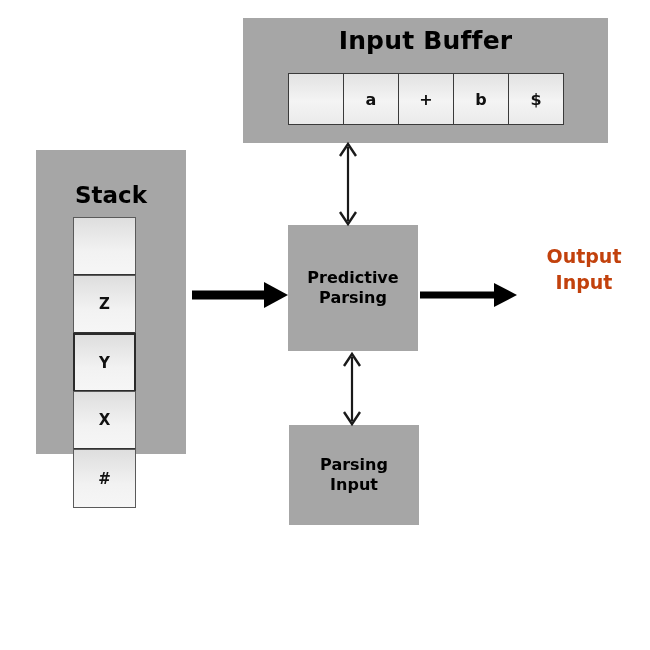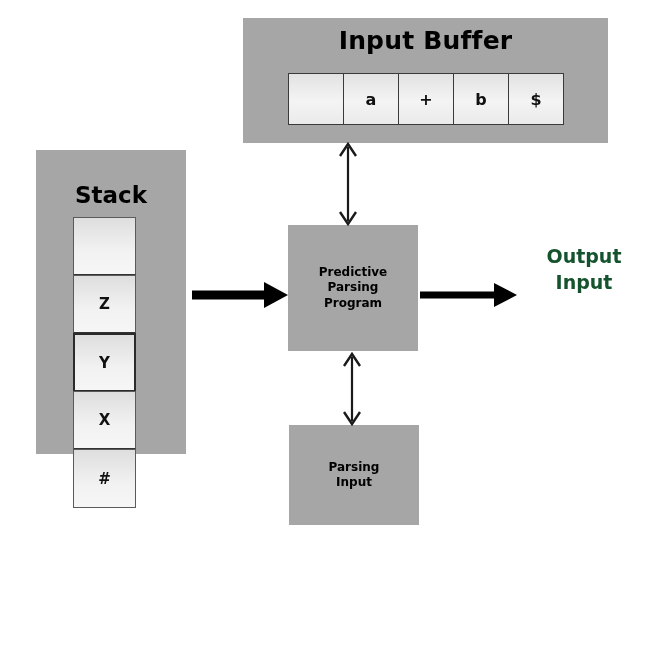--- a/index.html
+++ b/index.html
@@ -98,37 +98,37 @@
   }
   .stack-cell.highlight {
     border: 2px solid #2b2b2b;
   }
   .stack-cell:last-child {
     border-bottom: 1px solid #5a5a5a;
   }
 
   
   .box-text {
-    font-size: 12px;
+    font-size: 16px;
     font-weight: bold;
     color: #000000;
     line-height: 1.28;
     text-align: center;
     white-space: nowrap;
   }
 
   
   #output-stream-label {
     position: absolute;
     left: 528px;
     top: 244px;
     width: 112px;
     font-size: 19px;
     font-weight: bold;
-    color: #14532d;
+    color: #c2410c;
     line-height: 1.35;
     text-align: center;
   }
 
   
   .arrow-svg {
     position: absolute;
     overflow: visible;
   }
 </style>
@@ -159,21 +159,20 @@
       <div class="stack-cell">Z</div>
       <div class="stack-cell highlight">Y</div>
       <div class="stack-cell">X</div>
       <div class="stack-cell">#</div>
     </div>
   </div>
 
   <div class="gray-box" id="parser-box" style="left:288px; top:225px; width:130px; height:126px;">
     <div class="box-text">Predictive</div>
     <div class="box-text">Parsing</div>
-    <div class="box-text">Program</div>
   </div>
 
   <div class="gray-box" id="parsing-table-box" style="left:289px; top:425px; width:130px; height:100px;">
     <div class="box-text">Parsing</div>
     <div class="box-text">Input</div>
   </div>
 
   <div id="output-stream-label">
     <div>Output</div>
     <div>Input</div>

